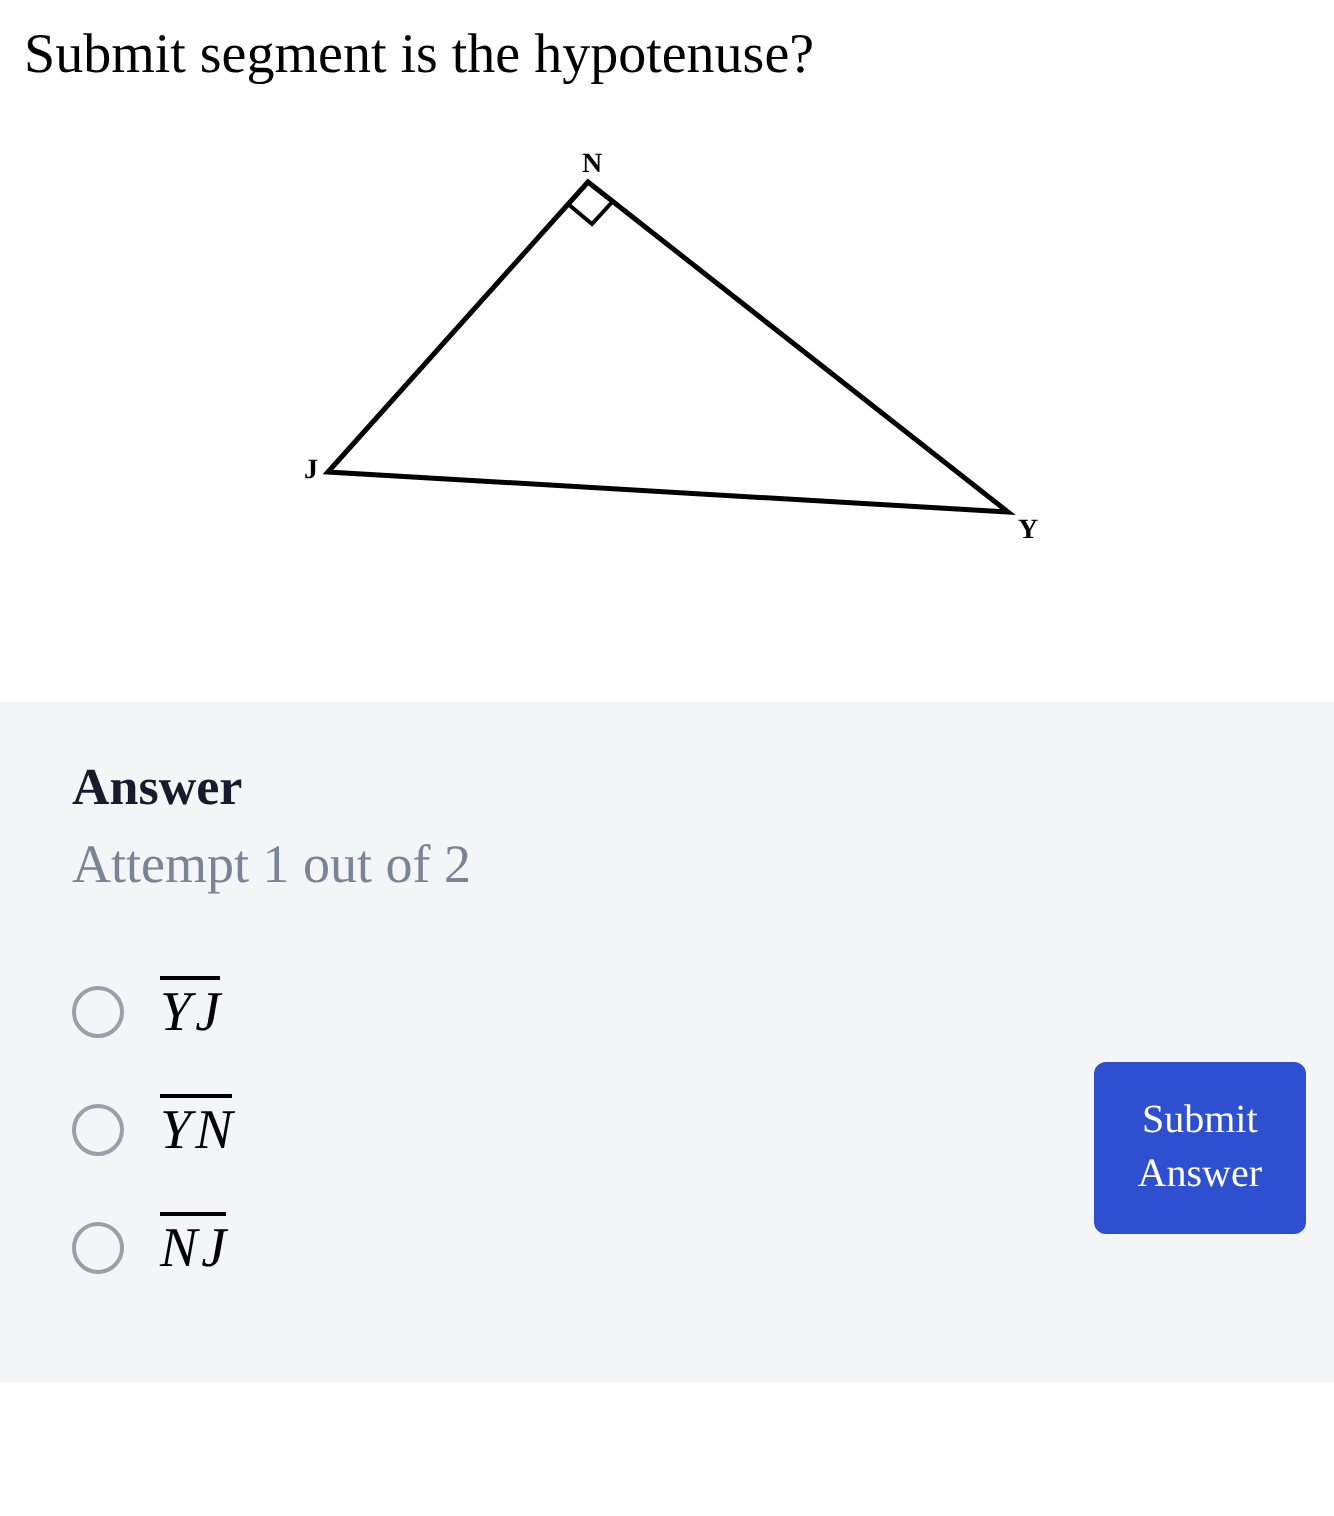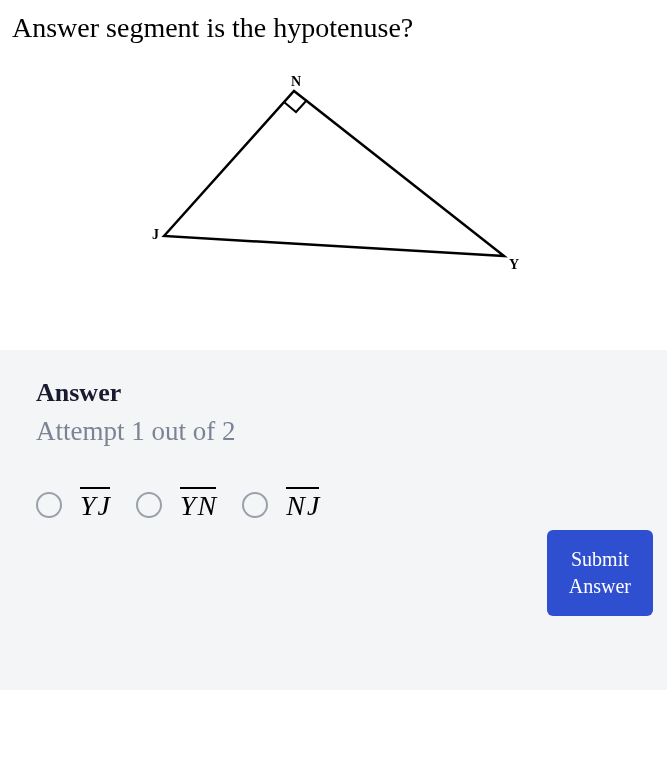--- a/index.html
+++ b/index.html
@@ -34,21 +34,21 @@
     color: #1a1a2e;
     margin: 0 0 8px 0;
   }
   .attempt-text {
     font-size: 27px;
     color: #7b8494;
     margin: 0 0 40px 0;
   }
   .options {
     display: flex;
-    flex-direction: row;
+    flex-direction: column;
     gap: 24px;
   }
   .option {
     display: flex;
     align-items: center;
     gap: 18px;
     cursor: pointer;
   }
   .radio-circle {
     width: 26px;
@@ -88,21 +88,21 @@
     font-size: 20px;
     line-height: 1.35;
     text-align: center;
     cursor: pointer;
   }
 </style>
 </head>
 <body>
 
 <div class="question-area">
-  <div class="question-text">Answer segment is the hypotenuse?</div>
+  <div class="question-text">Submit segment is the hypotenuse?</div>
   <div class="figure-container">
     <svg width="420" height="210" viewBox="0 0 420 210">
       <polygon points="40,160 170,15 380,180" fill="none" stroke="#000" stroke-width="2.5"></polygon>
 
       <g>
         <path d="M 160 26 L 172 36 L 183 24" fill="none" stroke="#000" stroke-width="2"></path>
       </g>
       <text x="28" y="163" font-family="Georgia" font-size="14" font-weight="bold">J</text>
       <text x="167" y="10" font-family="Georgia" font-size="14" font-weight="bold">N</text>
       <text x="385" y="193" font-family="Georgia" font-size="14" font-weight="bold">Y</text>

